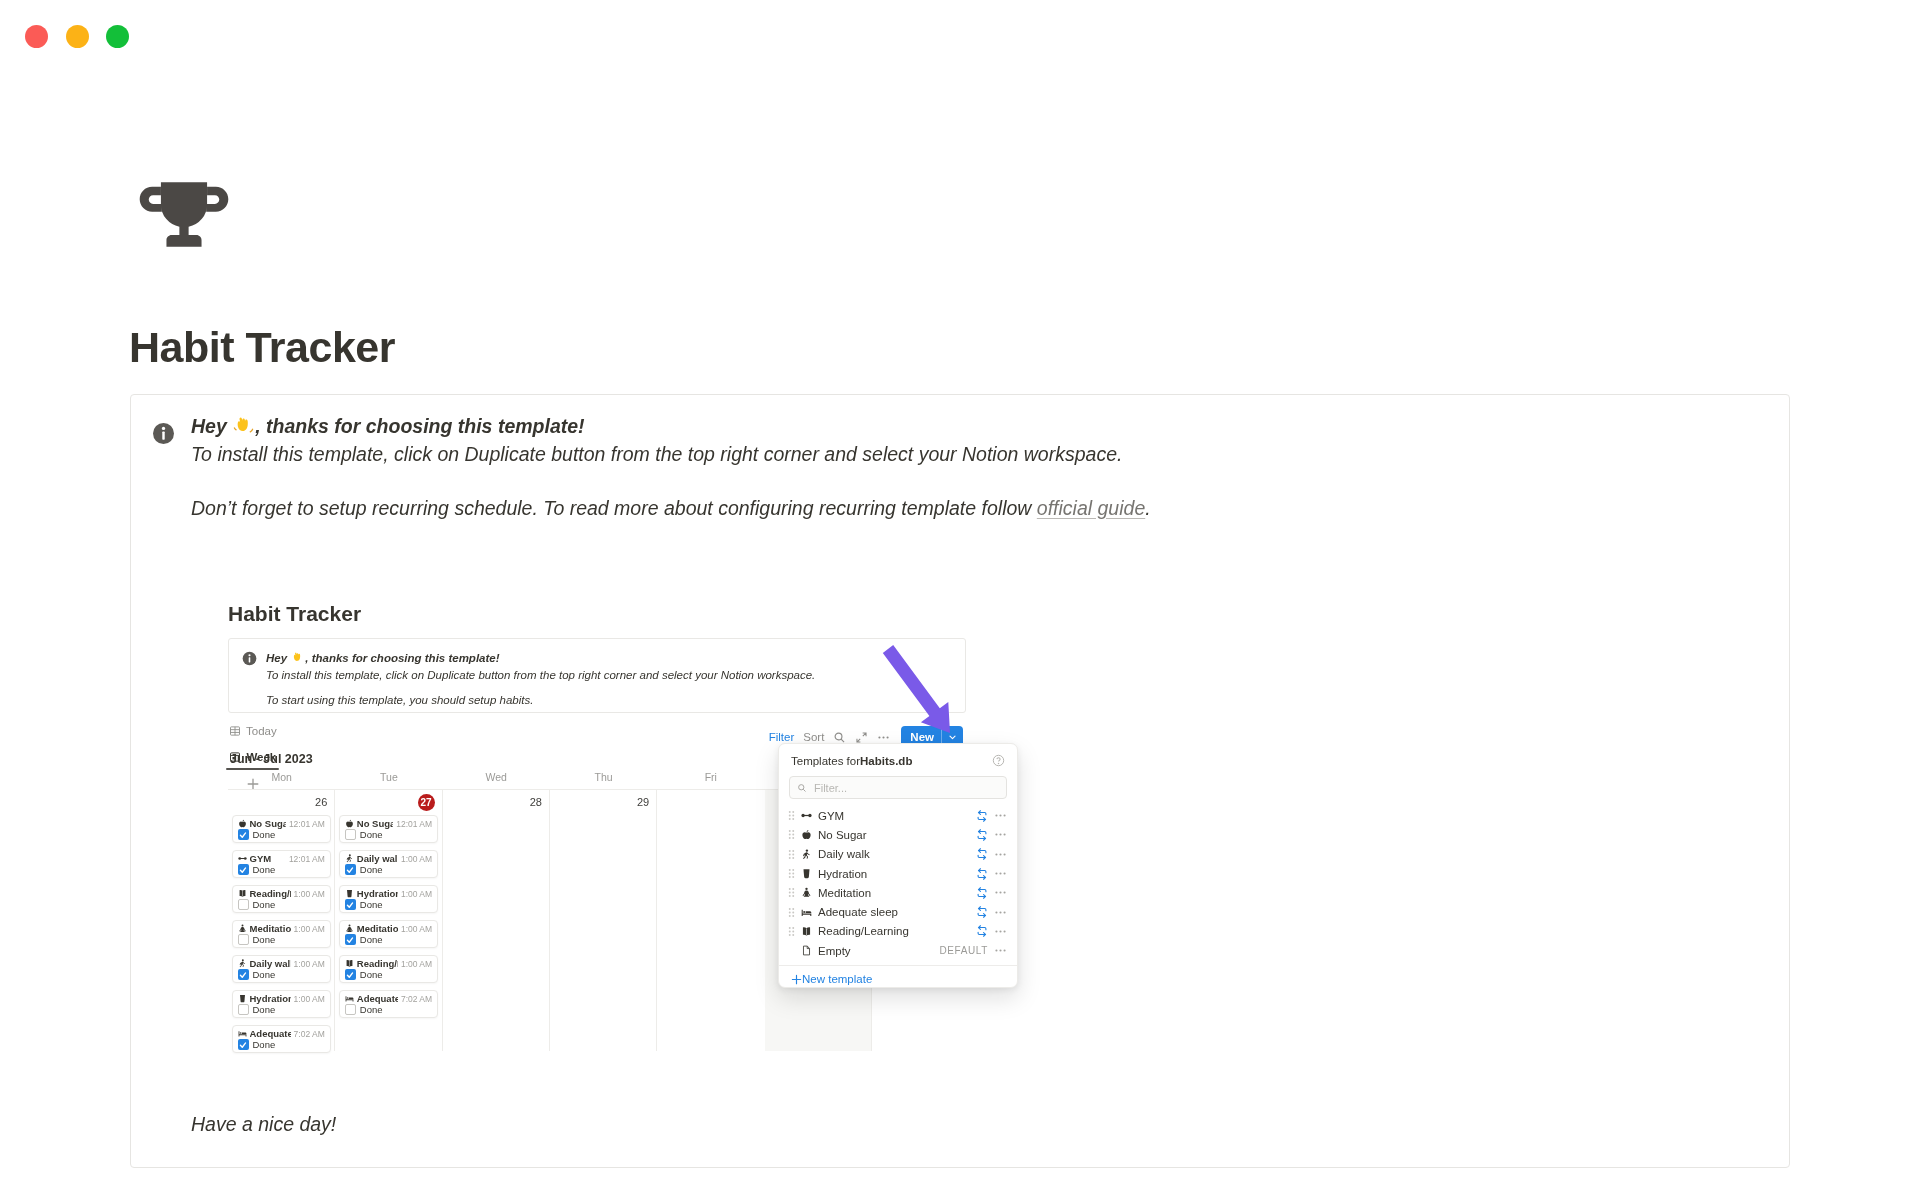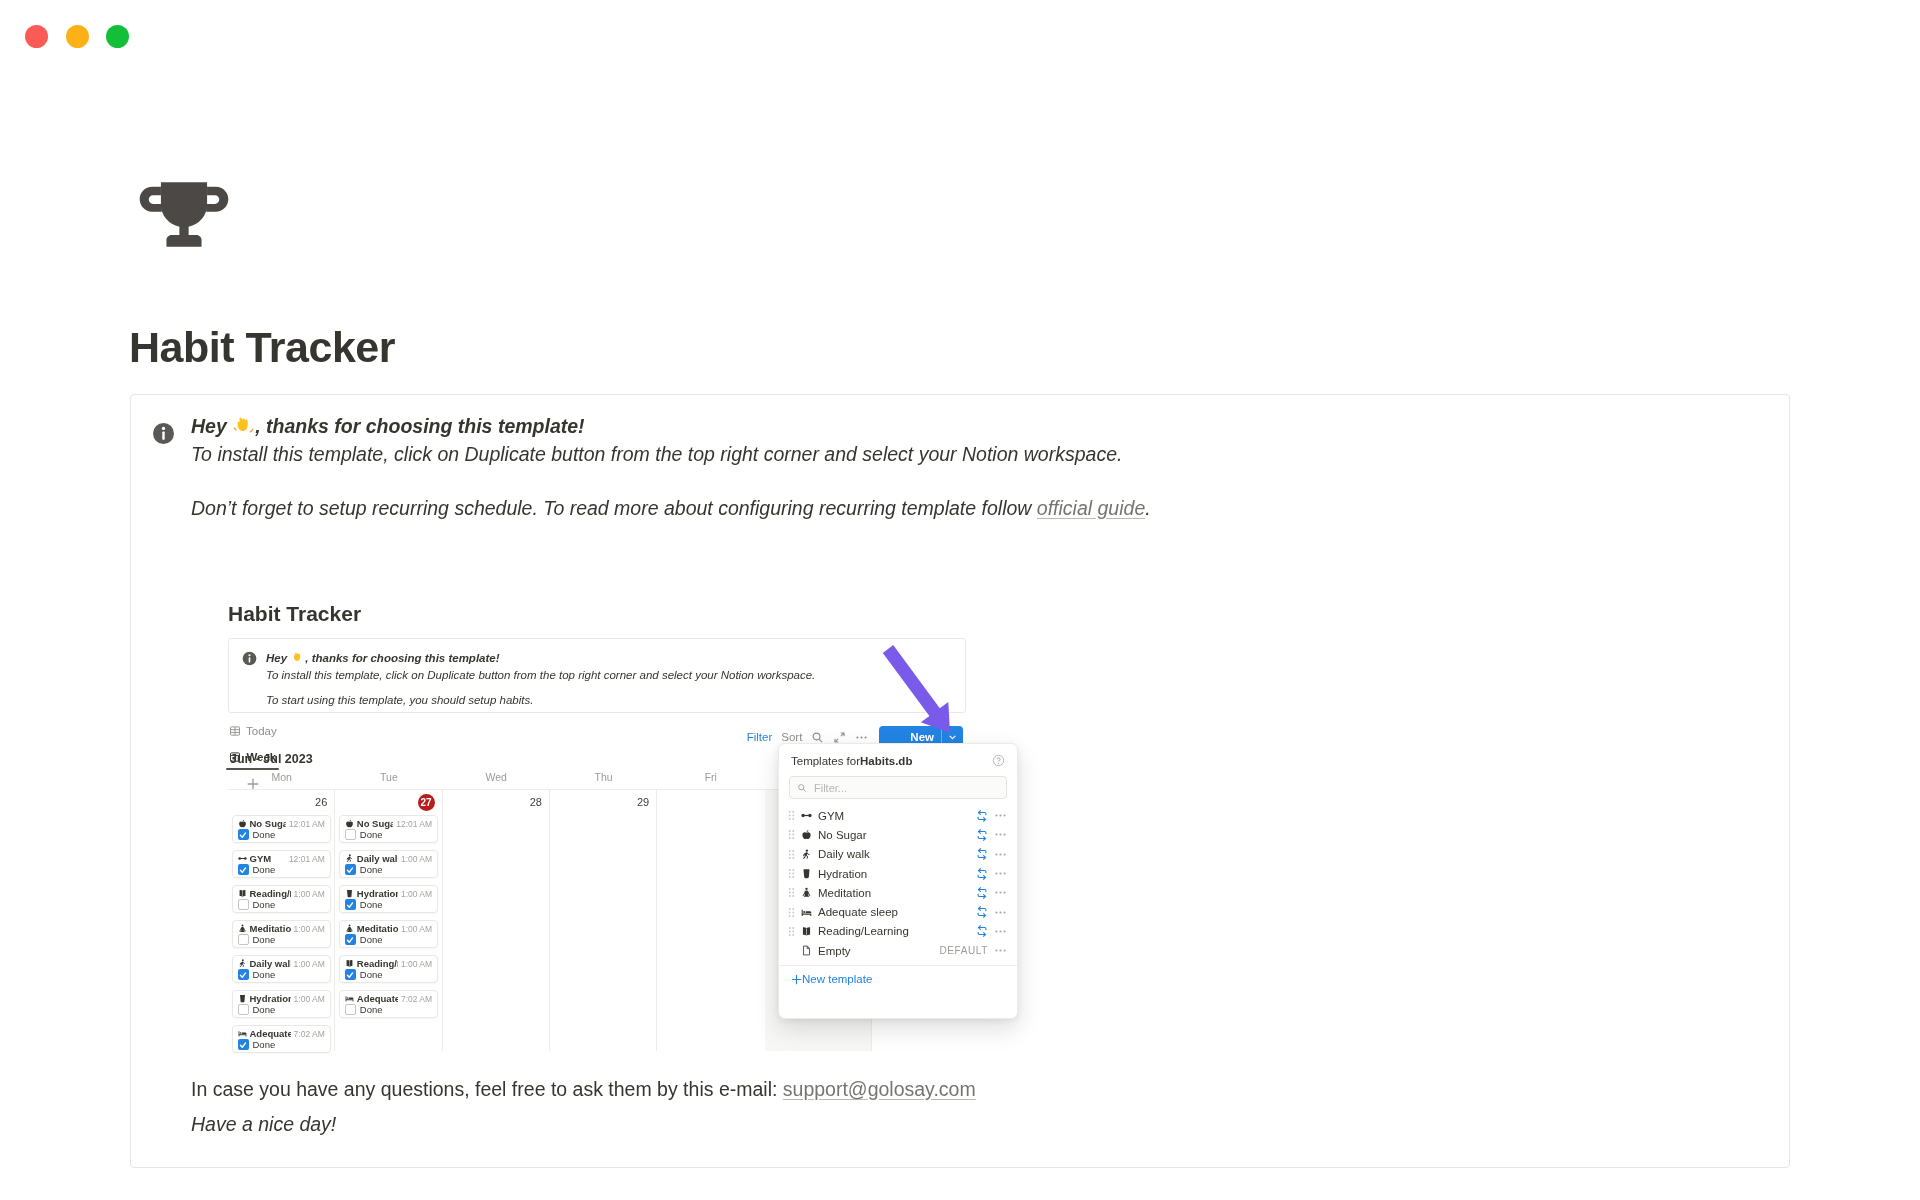--- a/index.html
+++ b/index.html
@@ -45,21 +45,21 @@
   .tabs{position:absolute;left:1px;top:0;height:24px;display:flex;align-items:center;gap:14px;font-size:11.5px;color:#8F8E8B;flex-direction:column;}
   .tab{display:flex;align-items:center;gap:5px;position:relative;cursor:pointer;}
   .tab .ticon{width:12px;height:12px;}
   .tab.active{color:#37352F;font-weight:bold;}
   .tab.active::after{content:"";position:absolute;left:-3px;right:-3px;bottom:-7px;height:2.5px;background:#55534F;border-radius:2px;}
   .add-view{width:14px;height:14px;color:#9B9A97;cursor:pointer;}
   .tools{position:absolute;right:3px;top:0;height:24px;display:flex;align-items:center;gap:9px;font-size:11.5px;}
   .filter{color:#2383E2;cursor:pointer;}
   .sort{color:#8F8E8B;cursor:pointer;}
   .tool-icon{width:13px;height:13px;color:#8F8E8B;cursor:pointer;}
-  .new-btn{display:flex;align-items:center;height:22px;background:#2383E2;border-radius:4px;color:#fff;cursor:pointer;margin-left:2px;padding-left:22px;}
+  .new-btn{display:flex;align-items:center;height:22px;background:#2383E2;border-radius:4px;color:#fff;cursor:pointer;margin-left:2px;}
   .new-label{padding:0 7px 0 9px;font-size:11.5px;font-weight:bold;}
   .new-sep{width:1px;height:22px;background:rgba(255,255,255,0.35);}
   .new-chev{width:9px;height:9px;margin:0 6px;color:#fff;}
 
   .shot-date{position:absolute;left:2px;top:151px;font-size:12.5px;font-weight:bold;color:#37352F;}
 
   .cal{position:absolute;left:0;top:170px;width:738px;height:280px;}
   .day-row{position:absolute;left:0;top:0;width:738px;height:16px;display:flex;}
   .day-cell{width:107.3px;text-align:center;font-size:10.5px;color:#9B9A97;}
   .cols{position:absolute;left:0;top:18px;bottom:0;width:738px;display:flex;border-top:1px solid #EDECE9;}
@@ -79,21 +79,21 @@
   .cb.checked{background:#2383E2;}
   .cb .check{display:none;width:8px;height:8px;}
   .cb.checked .check{display:block;}
   .done-label{font-size:9.5px;color:#37352F;text-align:center;}
   .weekend-col{position:absolute;left:537px;top:19px;width:106px;bottom:0;background:#F7F7F5;border-right:1px solid #EDECE9;}
 
   
   .arrow{position:absolute;left:645px;top:38px;width:92px;height:104px;z-index:5;}
 
   
-  .popup{position:absolute;left:550px;top:142px;width:240px;height:276px;background:#fff;border:1px solid #ECEBE8;border-radius:7px;box-shadow:0 10px 24px rgba(15,15,15,0.13),0 2px 6px rgba(15,15,15,0.07);z-index:6;box-sizing:border-box;}
+  .popup{position:absolute;left:550px;top:142px;width:240px;height:245px;background:#fff;border:1px solid #ECEBE8;border-radius:7px;box-shadow:0 10px 24px rgba(15,15,15,0.13),0 2px 6px rgba(15,15,15,0.07);z-index:6;box-sizing:border-box;}
   .popup-head{display:flex;align-items:center;padding:10px 12px 0;font-size:11.5px;color:#37352F;}
   .db{font-weight:bold;}
   .q-icon{margin-left:auto;width:13px;height:13px;color:#B6B5B1;cursor:pointer;}
   .popup-search{margin:9px 10px 0;height:23px;border:1px solid #E4E3E0;border-radius:4px;background:#FBFBFA;display:flex;align-items:center;gap:5px;padding:0 7px;box-sizing:border-box;}
   .s-icon{width:10px;height:10px;color:#A9A8A4;flex:none;}
   .popup-search input{border:none;outline:none;background:transparent;font-size:11px;width:100%;font-family:inherit;color:#37352F;}
   .popup-search input::placeholder{color:#B8B7B3;}
   .popup-list{margin-top:7px;}
   .p-row{display:flex;align-items:center;height:19.3px;padding:0 10px 0 9px;gap:6px;cursor:pointer;}
   .handle{width:7px;height:11px;color:#C9C8C4;flex:none;cursor:grab;}
@@ -909,15 +909,14 @@
         <span class="plus-blue icon">
             <svg viewBox="0 0 16 16">
               <path d="M8 2v12M2 8h12" stroke="currentColor" stroke-width="1.7" fill="none" stroke-linecap="round"></path>
             </svg>
           </span>
         <span>New template</span>
       </div>
     </div>
   </div>
 
-  <p class="questions"><span>In case you have any questions, feel free to ask them by this e-mail: </span><a class="glink" href="#">support@golosay.com</a></p>
   <p class="closing">Have a nice day!</p>
 </div>
 
 </body></html>

